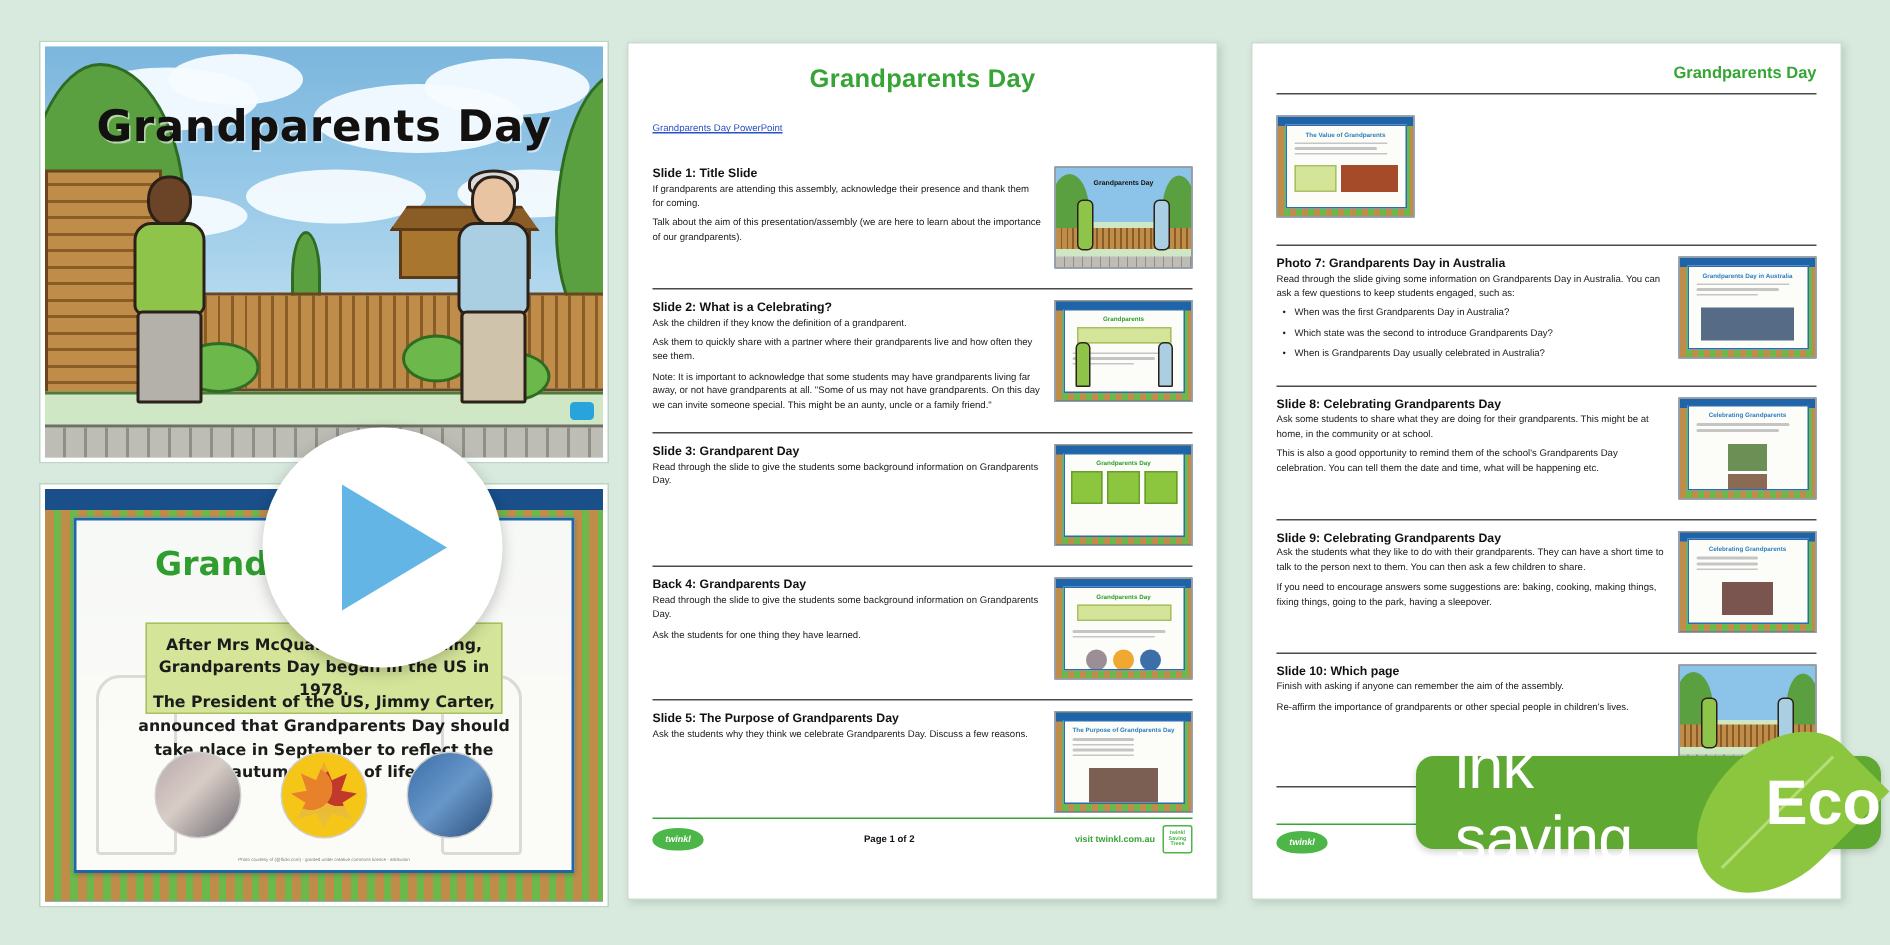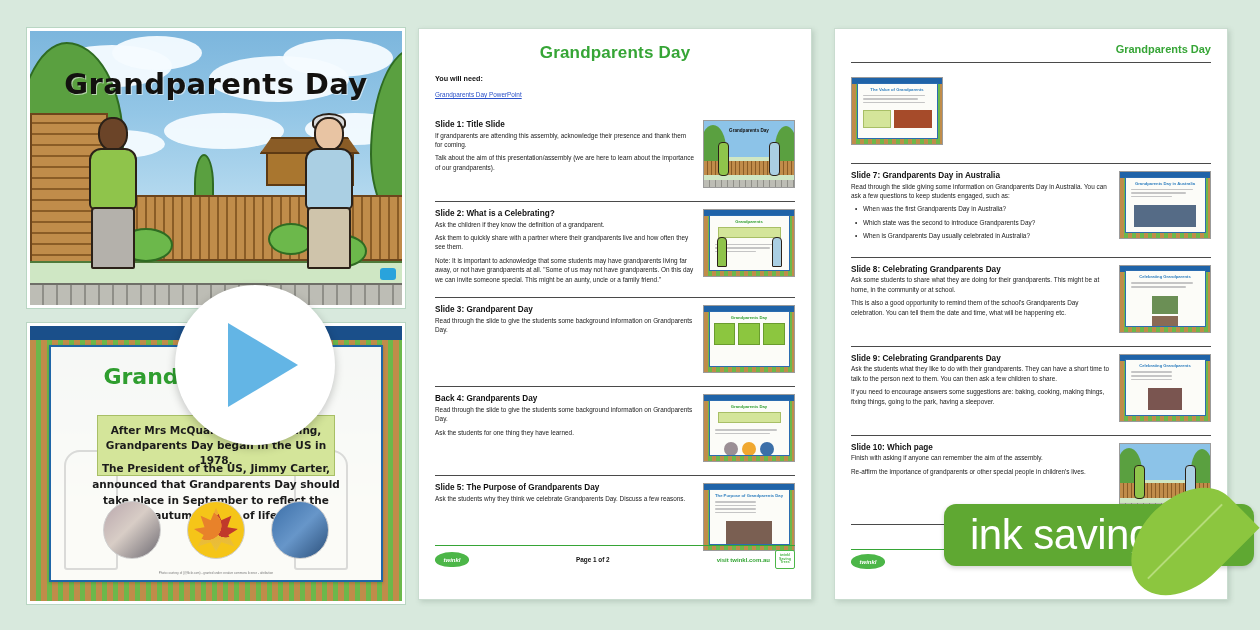--- a/index.html
+++ b/index.html
@@ -399,21 +399,20 @@
     <div class="play-tri"></div>
   </div>
 </div>
 
 <div class="page page-1">
   <div class="page-inner">
     <div class="doc-title">Grandparents Day</div>
 
 
     <div class="need-block">
-      <div class="lbl">You will need:</div>
       <a class="link" href="#">Grandparents Day PowerPoint</a>
     </div>
 
     <div class="slide-row">
       <div class="sr-text">
         <div class="sr-head">Slide 1: Title Slide</div>
         <div class="sr-p">If grandparents are attending this assembly, acknowledge their presence and thank them for coming.</div>
         <div class="sr-p">Talk about the aim of this presentation/assembly (we are here to learn about the importance of our grandparents).</div>
       </div>
       <div class="thumb">
@@ -555,21 +554,21 @@
             <div class="th-greenbox" style="flex:1;margin:0;height:18px;"></div>
             <div class="th-photo-rect warm" style="margin:0;width:38px;height:18px;"></div>
           </div>
         </div>
       </div>
     </div>
     <div class="hr"></div>
 
     <div class="slide-row">
       <div class="sr-text">
-        <div class="sr-head">Slide 7: Grandparents Day in Australia</div>
+        <div class="sr-head">Photo 7: Grandparents Day in Australia</div>
         <div class="sr-p">Read through the slide giving some information on Grandparents Day in Australia. You can ask a few questions to keep students engaged, such as:</div>
         <ul class="sr-ul">
           <li>When was the first Grandparents Day in Australia?</li>
           <li>Which state was the second to introduce Grandparents Day?</li>
           <li>When is Grandparents Day usually celebrated in Australia?</li>
         </ul>
       </div>
       <div class="thumb">
         <div class="th-frame"></div>
         <div class="th-top"></div>
@@ -651,15 +650,16 @@
   </div>
 
   <div class="page-footer">
     <div class="twinkl-logo">twinkl</div>
   </div>
 </div>
 
 <div class="eco-badge">
   <div class="eco-pill">
     <div class="eco-text1">ink saving</div>
+    <div class="eco-text2">Eco</div>
   </div>
   <div class="eco-leaf"></div>
 </div>
 
 </body></html>

